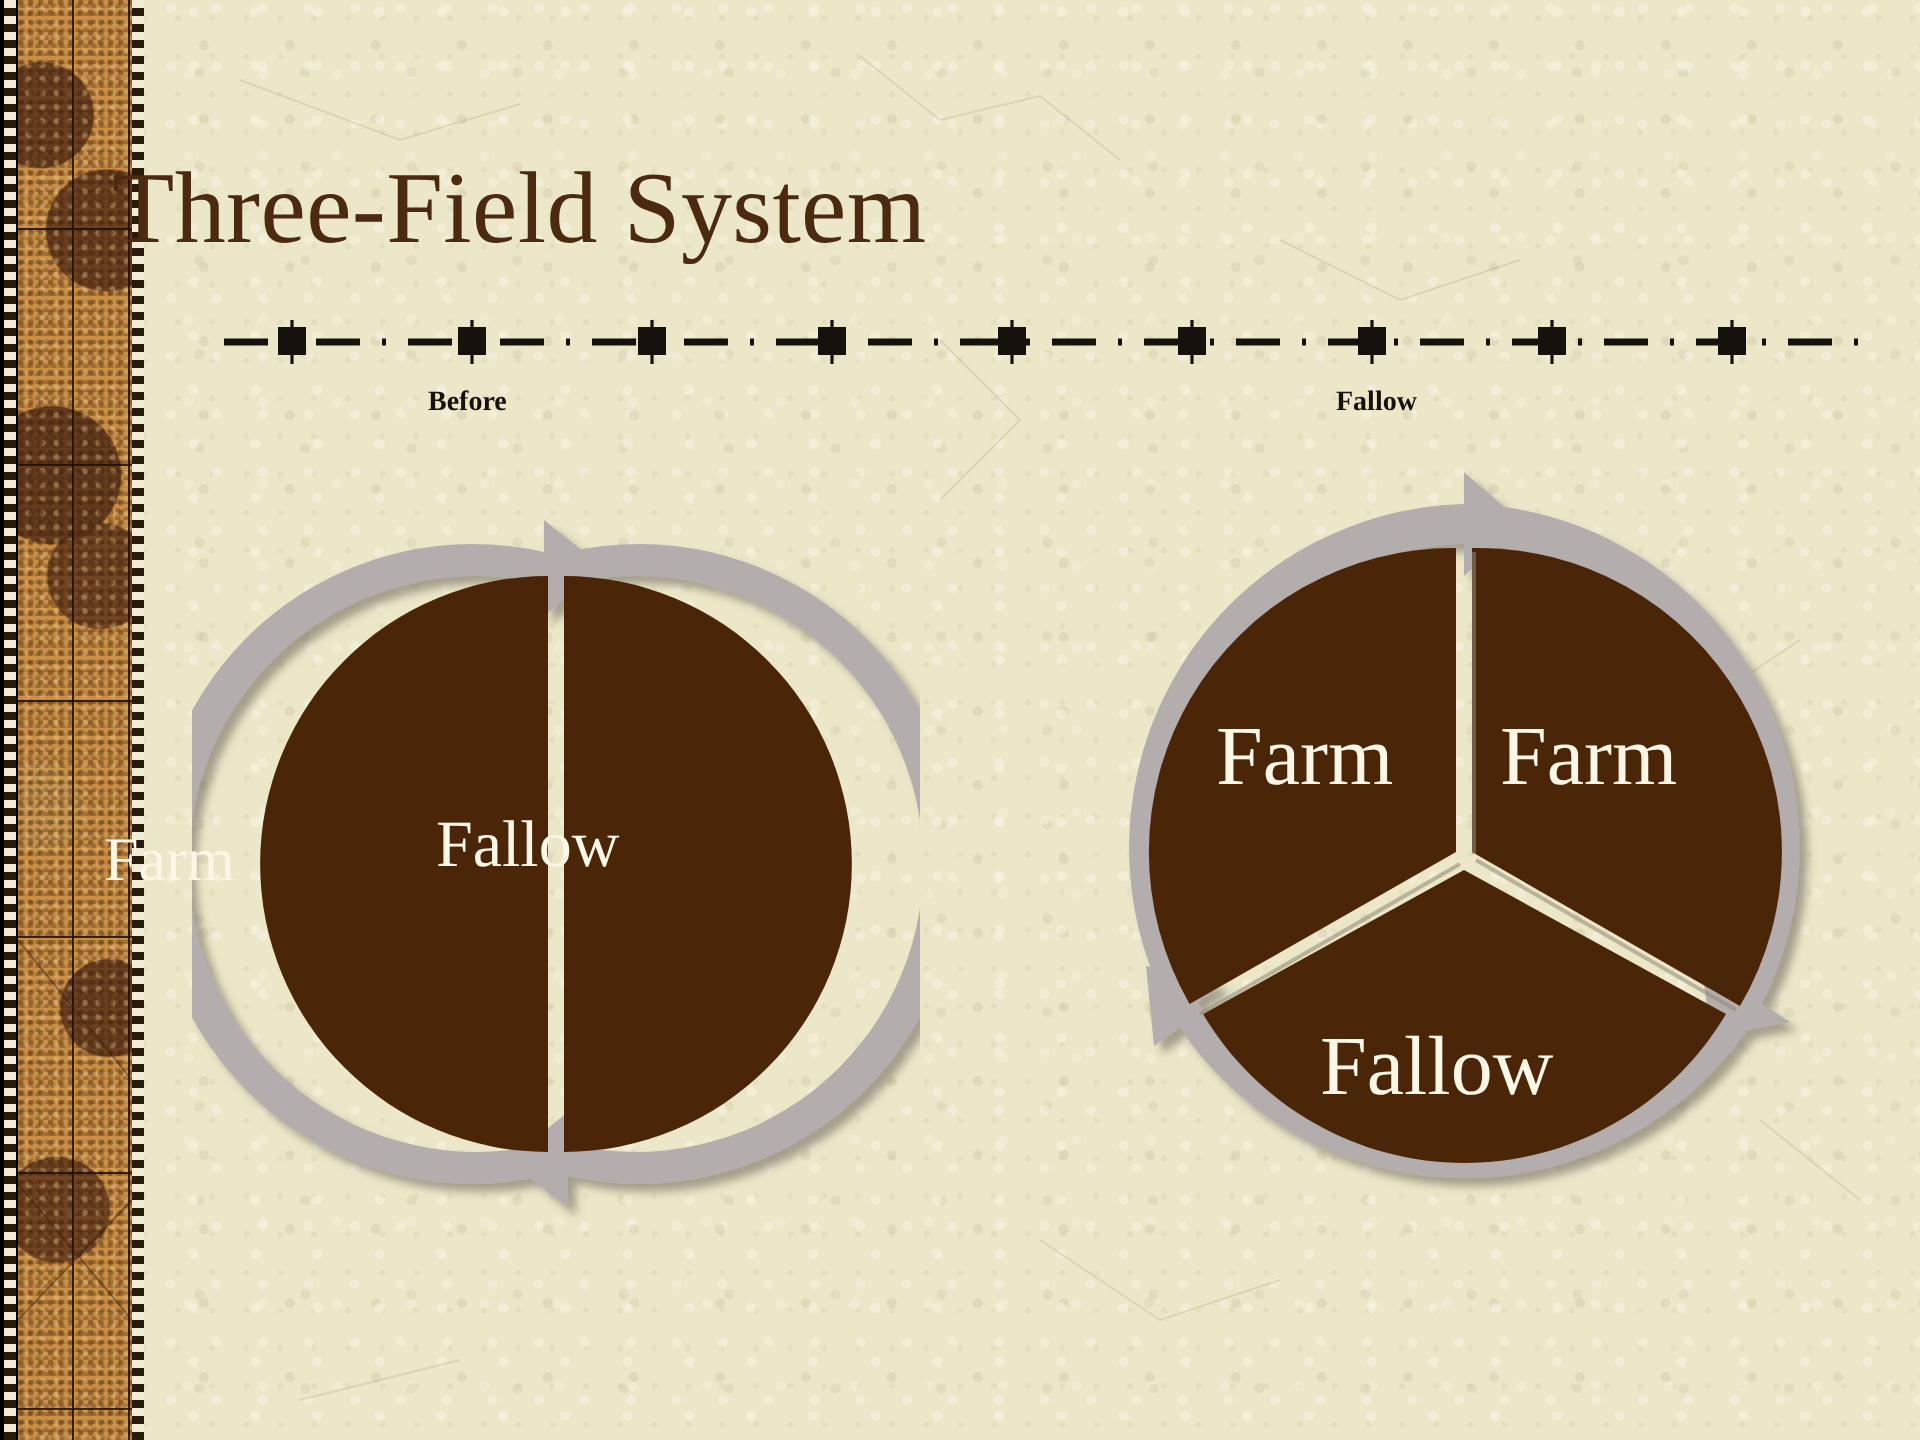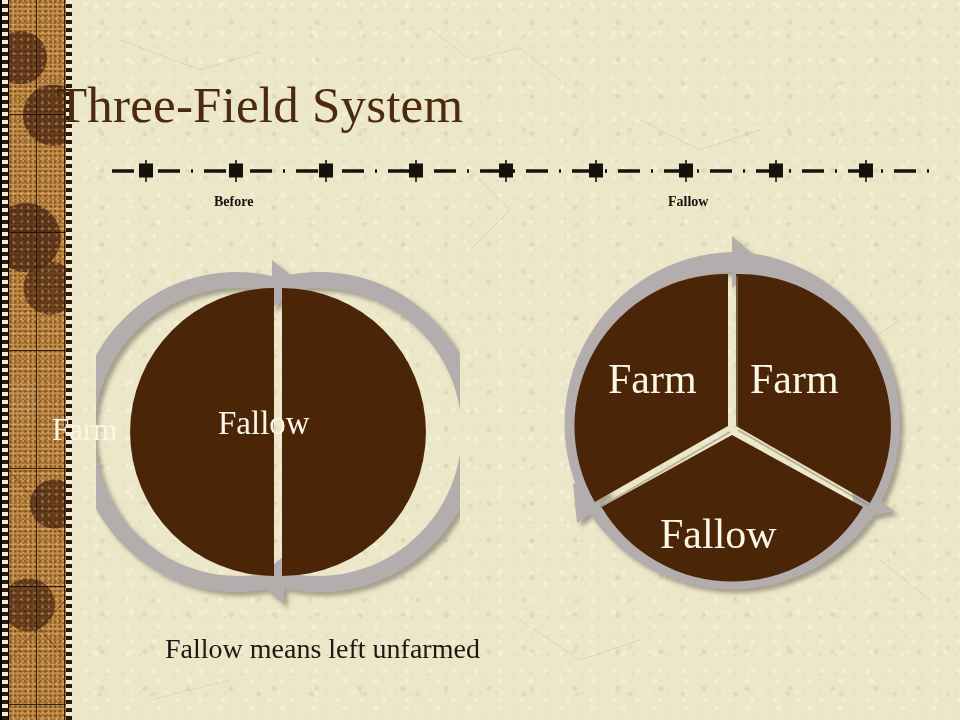--- a/index.html
+++ b/index.html
@@ -338,15 +338,14 @@
       <path d="M 199 46 L 199 197"></path>
       <path d="M 200 200 L 330 275"></path>
       <path d="M 192 202 L 62 277"></path>
     </g>
   </svg>
 
   <div id="after-farm-left" class="wedge-label">Farm</div>
   <div id="after-farm-right" class="wedge-label">Farm</div>
   <div id="after-fallow" class="wedge-label">Fallow</div>
 
-  <div id="footnote">Fallow means left unfarmed</div>
 
 </div>
 
 </body></html>

